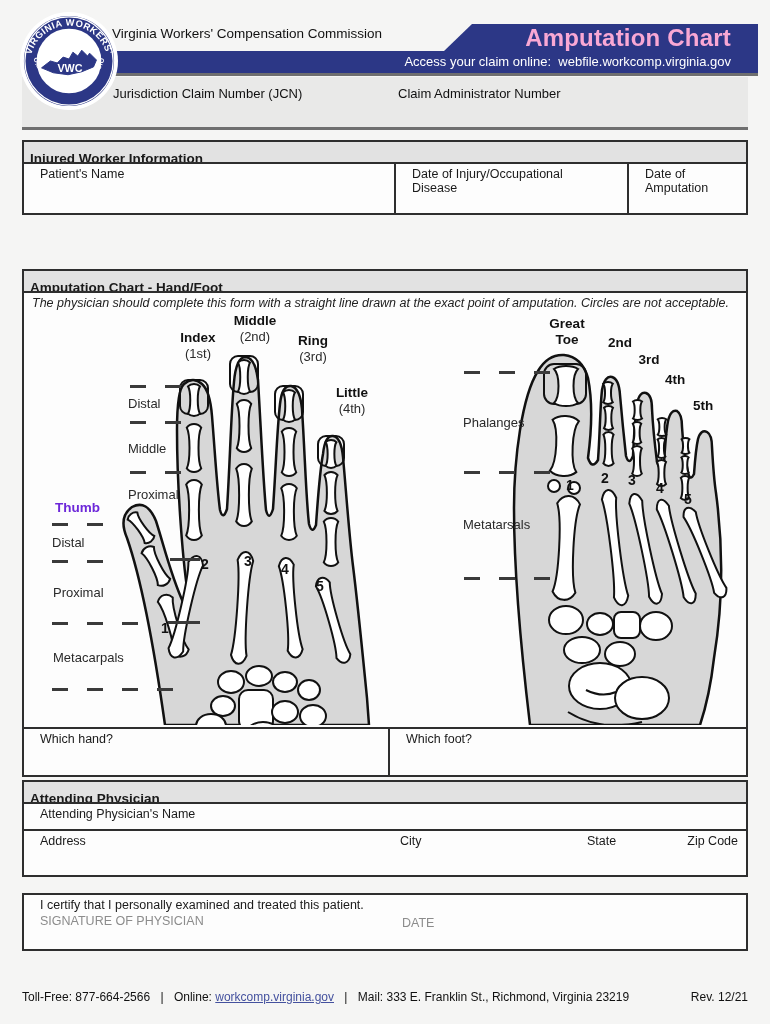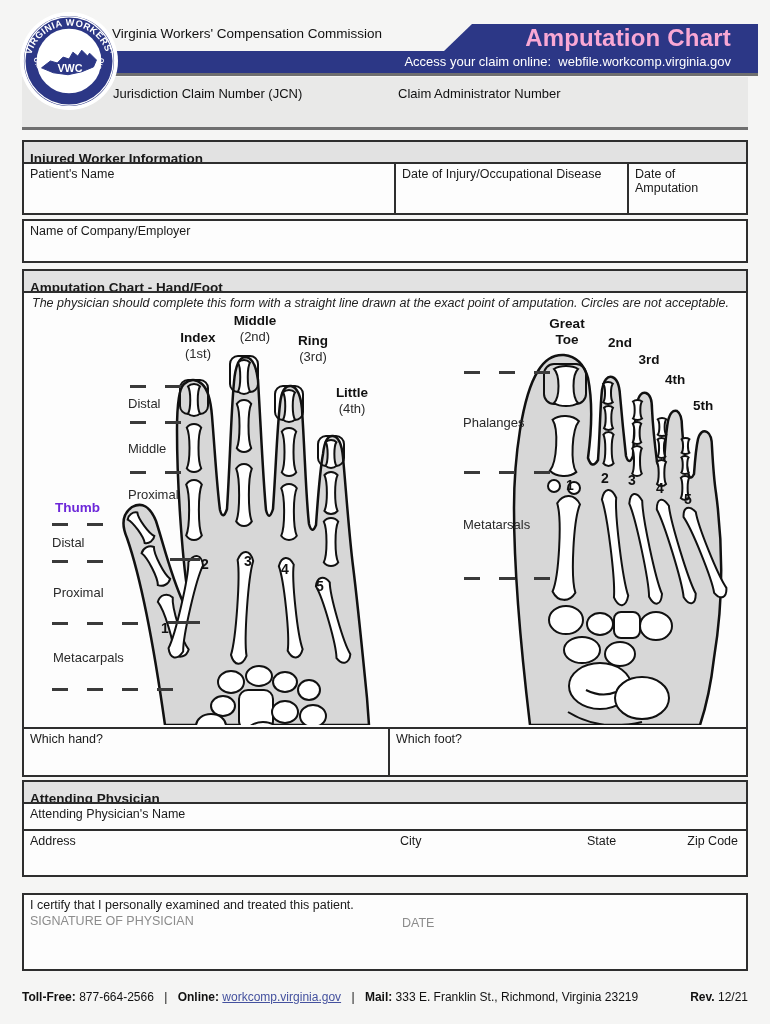--- a/index.html
+++ b/index.html
@@ -29,39 +29,39 @@
   .band{position:absolute;left:22px;top:77px;width:726px;height:50px;background:var(--band-gray)}
   .band-label{position:absolute;top:9px;font-size:13px;color:#111}
 
   
   .logo{position:absolute;left:20px;top:12px;width:98px;height:98px}
 
   
   .sechdr{position:absolute;left:22px;width:726px;background:var(--hdr-gray);border:2px solid var(--border);
       font-weight:bold;font-size:13.5px;padding:9px 6px}
   .row{position:absolute;left:22px;width:726px;display:flex}
-  .cell{background:#fdfdfd;border:2px solid var(--border);padding:3px 6px;font-size:12.5px}
+  .cell{background:#fdfdfd;border:2px solid var(--border);padding:3px 16px;font-size:12.5px}
   .cell + .cell{margin-left:-2px}
   .chart-box{position:absolute;left:22px;top:291px;width:726px;height:438px;background:#fdfdfd;border:2px solid var(--border)}
   .instruction{position:absolute;left:32px;top:296px;font-size:12.5px;font-style:italic;color:#222}
 
   
   .dlabel{position:absolute;font-size:13px;color:#2a2a2a}
   .dlabel.bold{font-weight:bold;font-size:13.5px;color:#6d28d9}
   .fname{position:absolute;text-align:center;transform:translateX(-50%);font-size:13px;line-height:16px;color:#2a2a2a}
   .fname .nm{font-weight:bold;font-size:13.5px;color:#111}
   .dash{position:absolute;height:2.5px;background-image:repeating-linear-gradient(90deg,#3a3a3a 0 16px,transparent 16px 35px)}
   .solid-line{position:absolute;height:2.5px;background:#3a3a3a}
   .diagram{position:absolute}
   .diagram text{font-family:"Liberation Sans","DejaVu Sans",sans-serif;font-weight:bold;font-size:14px;fill:#111}
 
   
   .muted{color:var(--muted)}
   .footer{position:absolute;left:22px;top:990px;width:726px;font-size:12px;color:#111}
-  .footer b{font-weight:bold}
+  .footer b{font-weight:normal}
   .footer .sep{padding:0 7px}
   .footer a{color:var(--link);text-decoration:underline}
   .rev{position:absolute;right:0;top:0}
   .logo text{font-family:"Liberation Sans","DejaVu Sans",sans-serif}
 </style>
 </head>
 <body>
 
 <div class="page">
 
@@ -113,25 +113,20 @@
     <div class="cell" style="width:374px">
       <span>Patient's Name</span>
     </div>
     <div class="cell" style="width:235px">
       <span>Date of Injury/Occupational Disease</span>
     </div>
     <div class="cell" style="flex:1">
       <span>Date of Amputation</span>
     </div>
   </div>
-  <div class="row" style="top:219px;height:44px">
-    <div class="cell" style="flex:1">
-      <span>Name of Company/Employer</span>
-    </div>
-  </div>
 
   <div class="sechdr" style="top:269px">Amputation Chart - Hand/Foot</div>
   <div class="chart-box"></div>
   <div class="instruction">The physician should complete this form with a straight line drawn at the exact point of amputation. Circles are not acceptable.</div>
 
   <svg class="diagram" style="left:113px;top:338px" width="292" height="387" viewBox="0 0 292 387">
     <g>
       <path d="M 52 387 C 44 330, 32 252, 14 200 Q 5 179, 19 169 Q 34 161, 43 183
                C 51 208, 58 238, 70 264 Q 74 272, 76 262
                C 70 230, 64 150, 64 92 Q 64 52, 71 46 Q 80 38, 89 46 Q 97 53, 99 78
@@ -325,21 +320,21 @@
     </div>
   </div>
   <div class="row" style="top:829px;height:48px">
     <div class="cell" style="flex:1;position:relative">
       <span>Address</span>
       <span class="abs" style="left:376px;top:3px">City</span>
       <span class="abs" style="left:563px;top:3px">State</span>
       <span class="abs" style="right:8px;top:3px">Zip Code</span>
     </div>
   </div>
-  <div class="row" style="top:893px;height:78px">
+  <div class="row" style="top:893px;height:58px">
     <div class="cell" style="flex:1;position:relative">
       <div>I certify that I personally examined and treated this patient.</div>
       <div class="muted" style="margin-top:2px">SIGNATURE OF PHYSICIAN</div>
       <span class="abs muted" style="left:378px;top:21px">DATE</span>
     </div>
   </div>
 
   <div class="footer">
     <span style="position:relative">
       <b>Toll-Free:</b>

